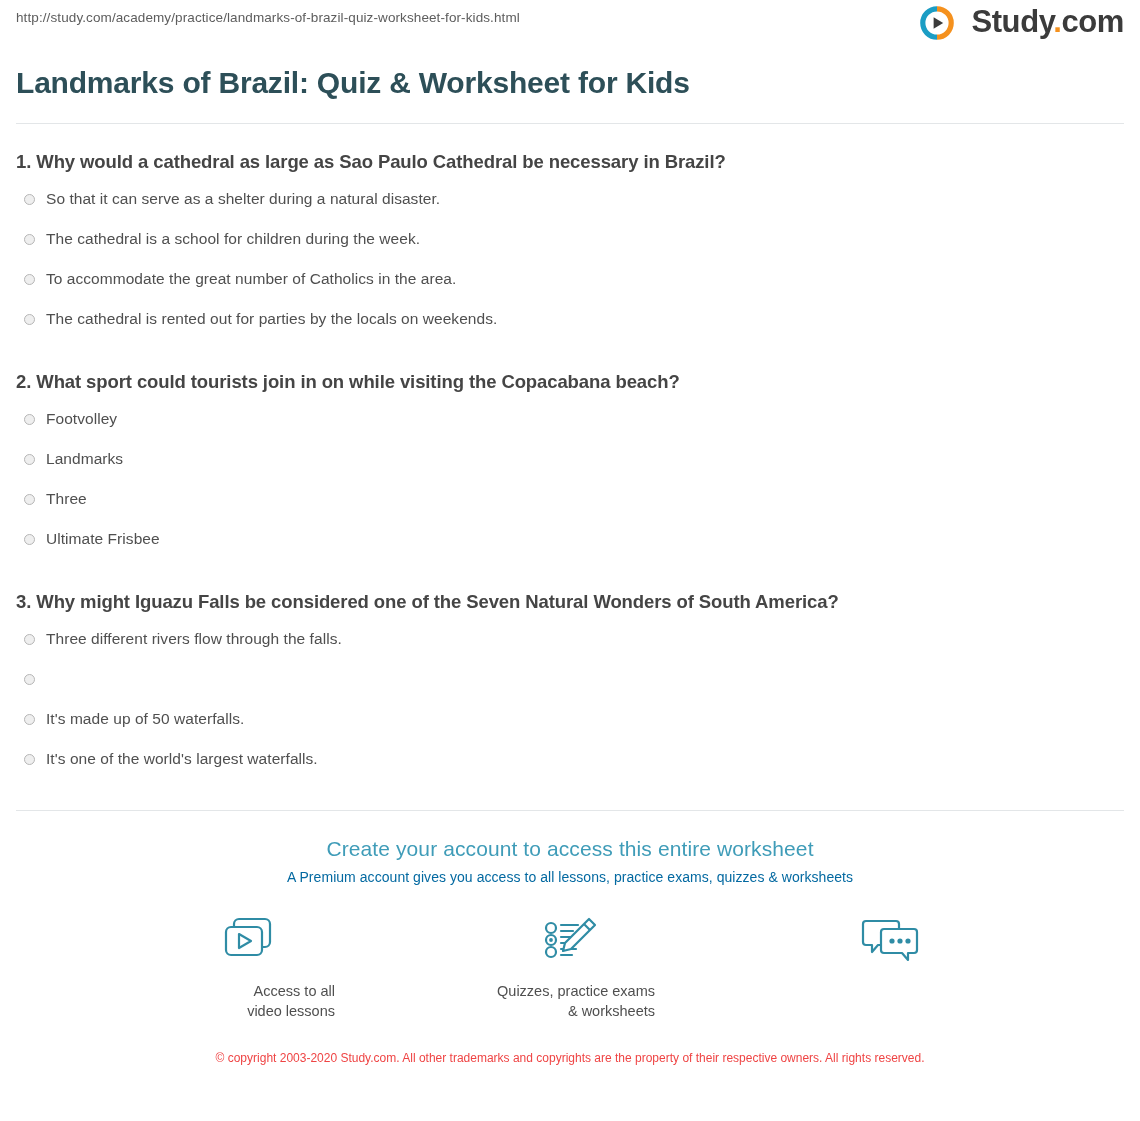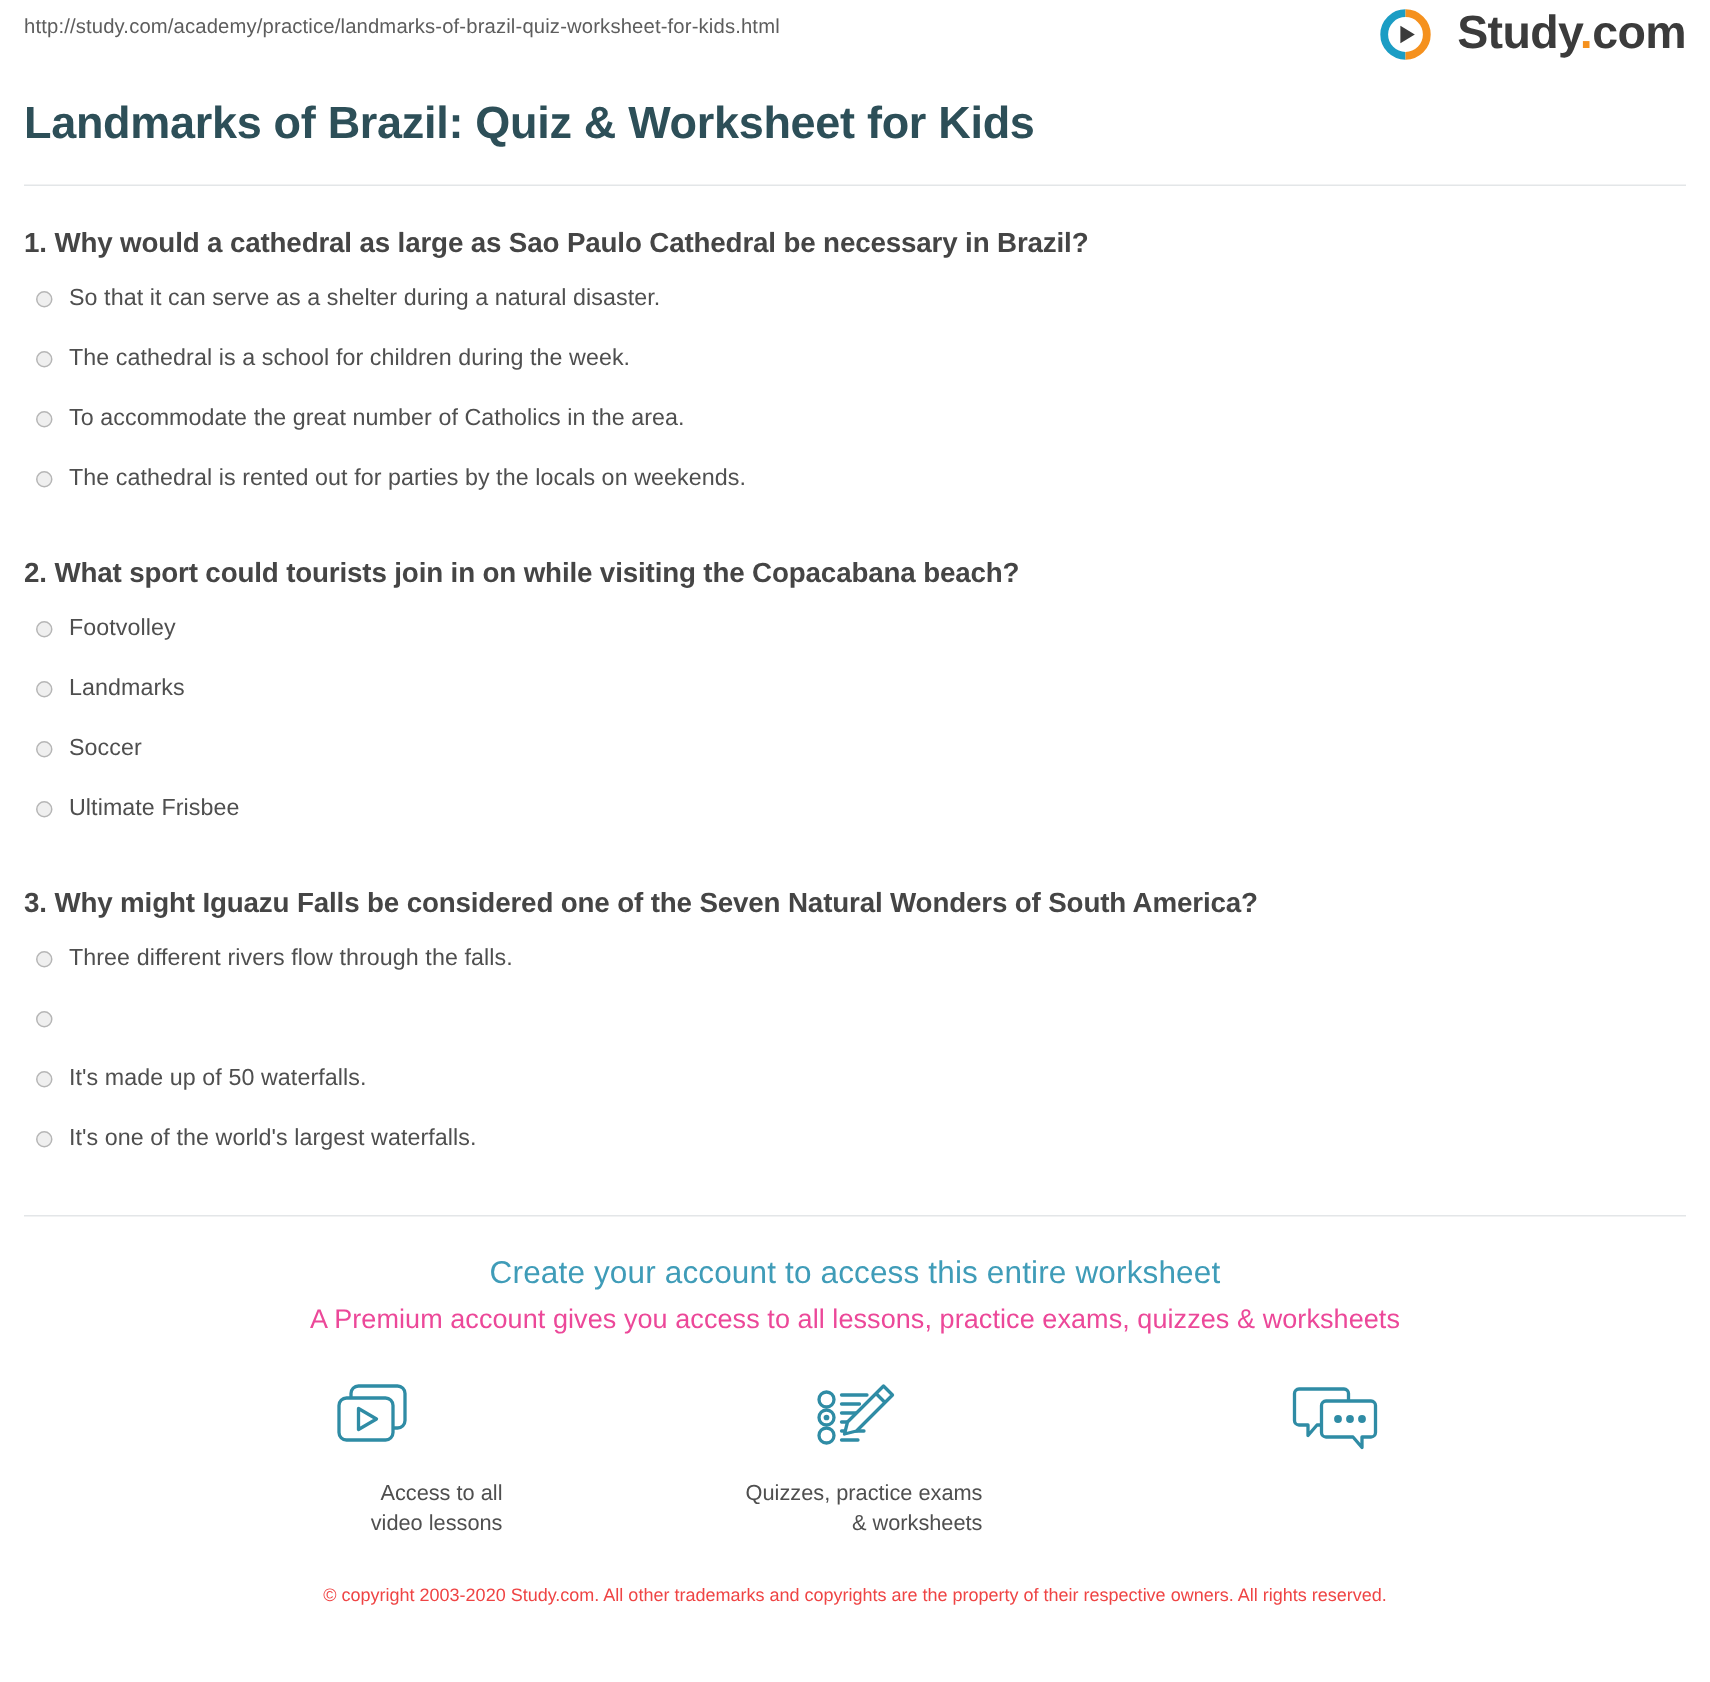--- a/index.html
+++ b/index.html
@@ -123,22 +123,22 @@
     padding-top: 26px;
   }
   .cta-title {
     font-size: 21px;
     color: #3f9cb8;
     font-weight: 400;
     margin: 0 0 8px 0;
     letter-spacing: 0.1px;
   }
   .cta-sub {
-    font-size: 18px;
-    color: #ec4899;
+    font-size: 14px;
+    color: #0369a1;
     margin: 0;
     letter-spacing: 0.05px;
   }
 
   .benefits {
     display: flex;
     justify-content: center;
     gap: 150px;
     margin-top: 24px;
   }
@@ -221,21 +221,21 @@
         <li class="choice">
           <span class="radio"></span>
           <span class="choice-label">Footvolley</span>
         </li>
         <li class="choice">
           <span class="radio"></span>
           <span class="choice-label">Landmarks</span>
         </li>
         <li class="choice">
           <span class="radio"></span>
-          <span class="choice-label">Soccer</span>
+          <span class="choice-label">Three</span>
         </li>
         <li class="choice">
           <span class="radio"></span>
           <span class="choice-label">Ultimate Frisbee</span>
         </li>
       </ul>
     </div>
 
     <div class="question-block">
       <p class="question-text">3. Why might Iguazu Falls be considered one of the Seven Natural Wonders of South America?</p>

